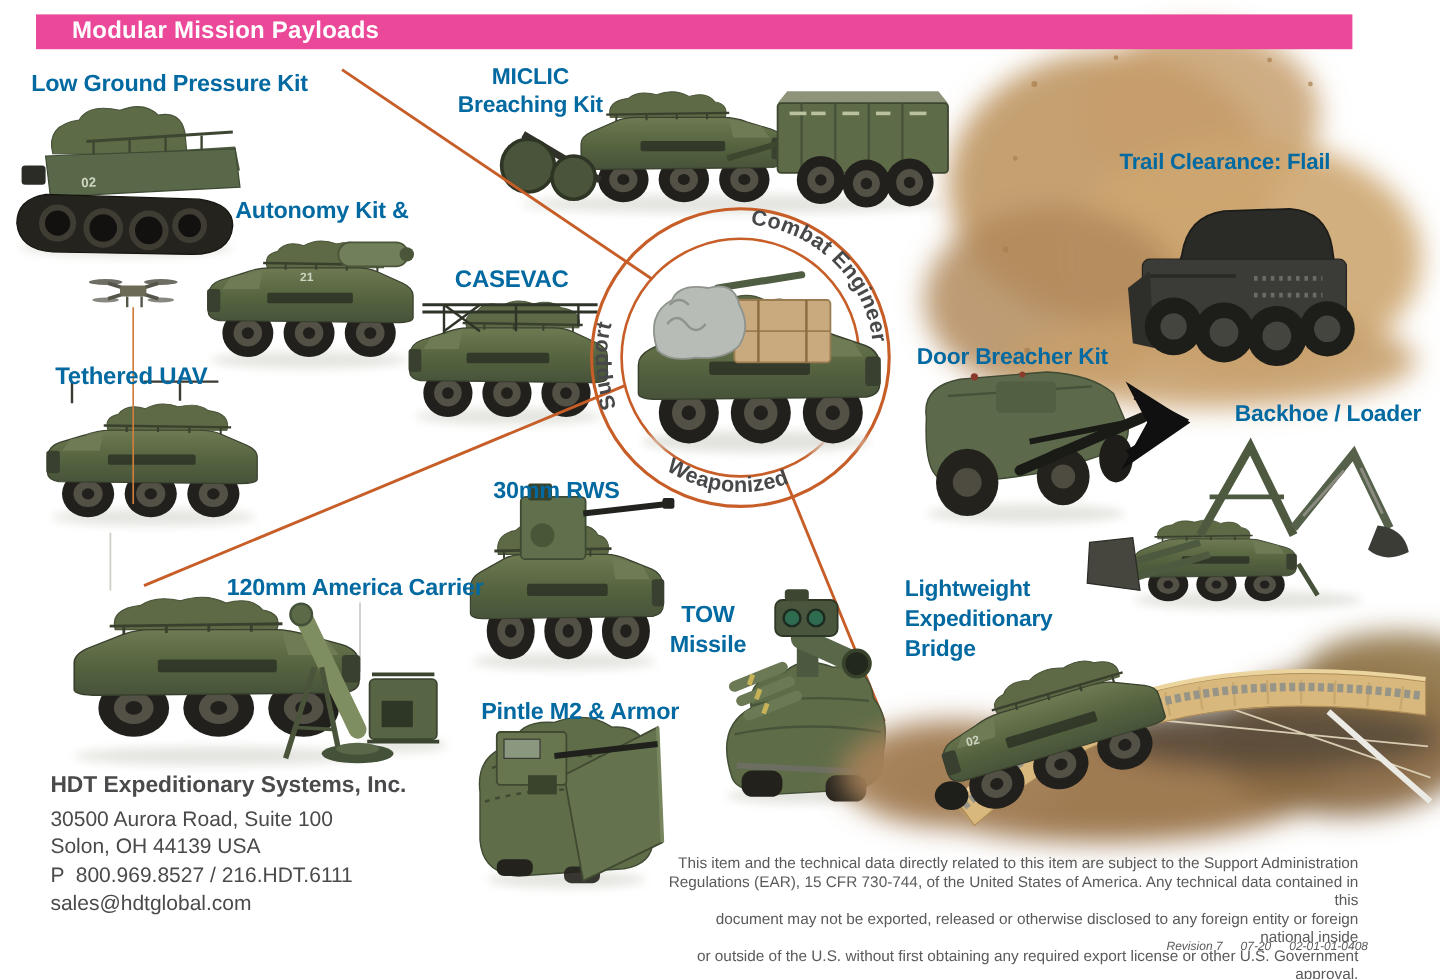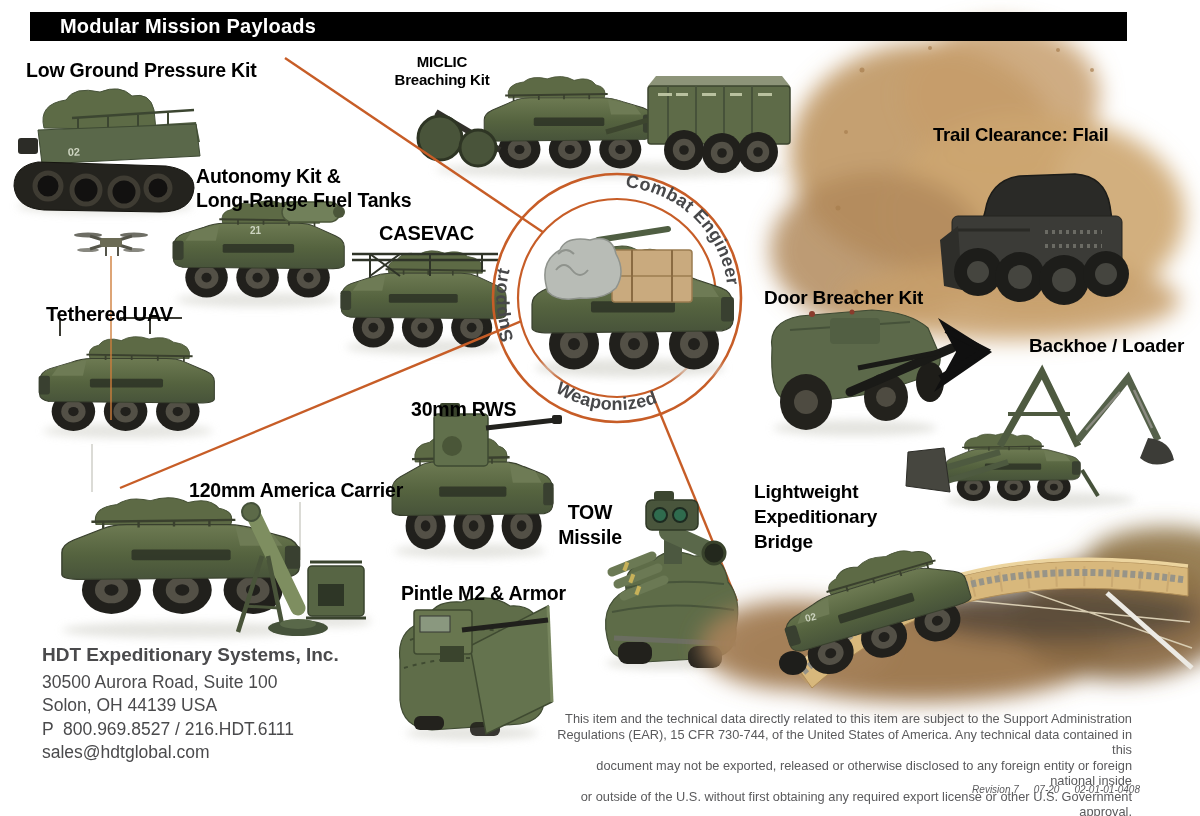--- a/index.html
+++ b/index.html
@@ -1,27 +1,27 @@
 <!DOCTYPE html>
 <html><head>
 <meta charset="utf-8">
 <style>
   html,body{margin:0;padding:0;background:#e8e8e8;}
   .page{position:relative;width:1200px;height:816px;background:#ffffff;overflow:hidden;
         font-family:"Liberation Sans",sans-serif;}
   .art{position:absolute;left:0;top:0;width:1200px;height:816px;pointer-events:none;}
-  .titlebar{position:absolute;left:30px;top:12px;width:1097px;height:29px;background:#000000;
+  .titlebar{position:absolute;left:30px;top:12px;width:1097px;height:29px;background:#ec4899;
             display:flex;align-items:center;}
   .titlebar .t{color:#ffffff;font-weight:bold;font-size:20px;letter-spacing:.2px;padding-left:30px;}
-  .lbl{position:absolute;color:#000000;font-weight:bold;line-height:1.23;letter-spacing:-.2px;
+  .lbl{position:absolute;color:#0369a1;font-weight:bold;line-height:1.23;letter-spacing:-.2px;
        font-size:19px;white-space:nowrap;}
   .lbl div{white-space:nowrap;}
   .ctr{text-align:center;}
   .lbl-lgp{left:26px;top:59px;font-size:19.5px;}
-  .lbl-miclic{left:361px;top:53px;width:162px;font-size:15px;}
+  .lbl-miclic{left:361px;top:53px;width:162px;font-size:19px;}
   .lbl-autonomy{left:196px;top:164px;font-size:19.5px;line-height:24px;}
   .lbl-casevac{left:379px;top:221px;font-size:20px;}
   .lbl-tethered{left:46px;top:302px;font-size:20px;}
   .lbl-trail{left:933px;top:111px;font-size:18.5px;margin-top:13px;}
   .lbl-door{left:764px;top:286px;}
   .lbl-backhoe{left:1001px;top:334px;margin-left:28px;}
   .lbl-mortar{left:189px;top:479px;font-size:19.5px;}
   .lbl-rws{left:411px;top:398px;font-size:19.5px;}
   .lbl-tow{left:540px;top:500px;width:100px;font-size:19.5px;line-height:25px;}
   .lbl-pintle{left:401px;top:582px;font-size:19.5px;}
@@ -346,21 +346,20 @@
 
   <div class="lbl lbl-lgp">
     <div>Low Ground Pressure Kit</div>
   </div>
   <div class="lbl lbl-miclic ctr">
     <div>MICLIC</div>
     <div>Breaching Kit</div>
   </div>
   <div class="lbl lbl-autonomy">
     <div>Autonomy Kit &amp;</div>
-    <div>Long-Range Fuel Tanks</div>
   </div>
   <div class="lbl lbl-casevac">
     <div>CASEVAC</div>
   </div>
   <div class="lbl lbl-tethered">
     <div>Tethered UAV</div>
   </div>
   <div class="lbl lbl-trail">
     <div>Trail Clearance: Flail</div>
   </div>

